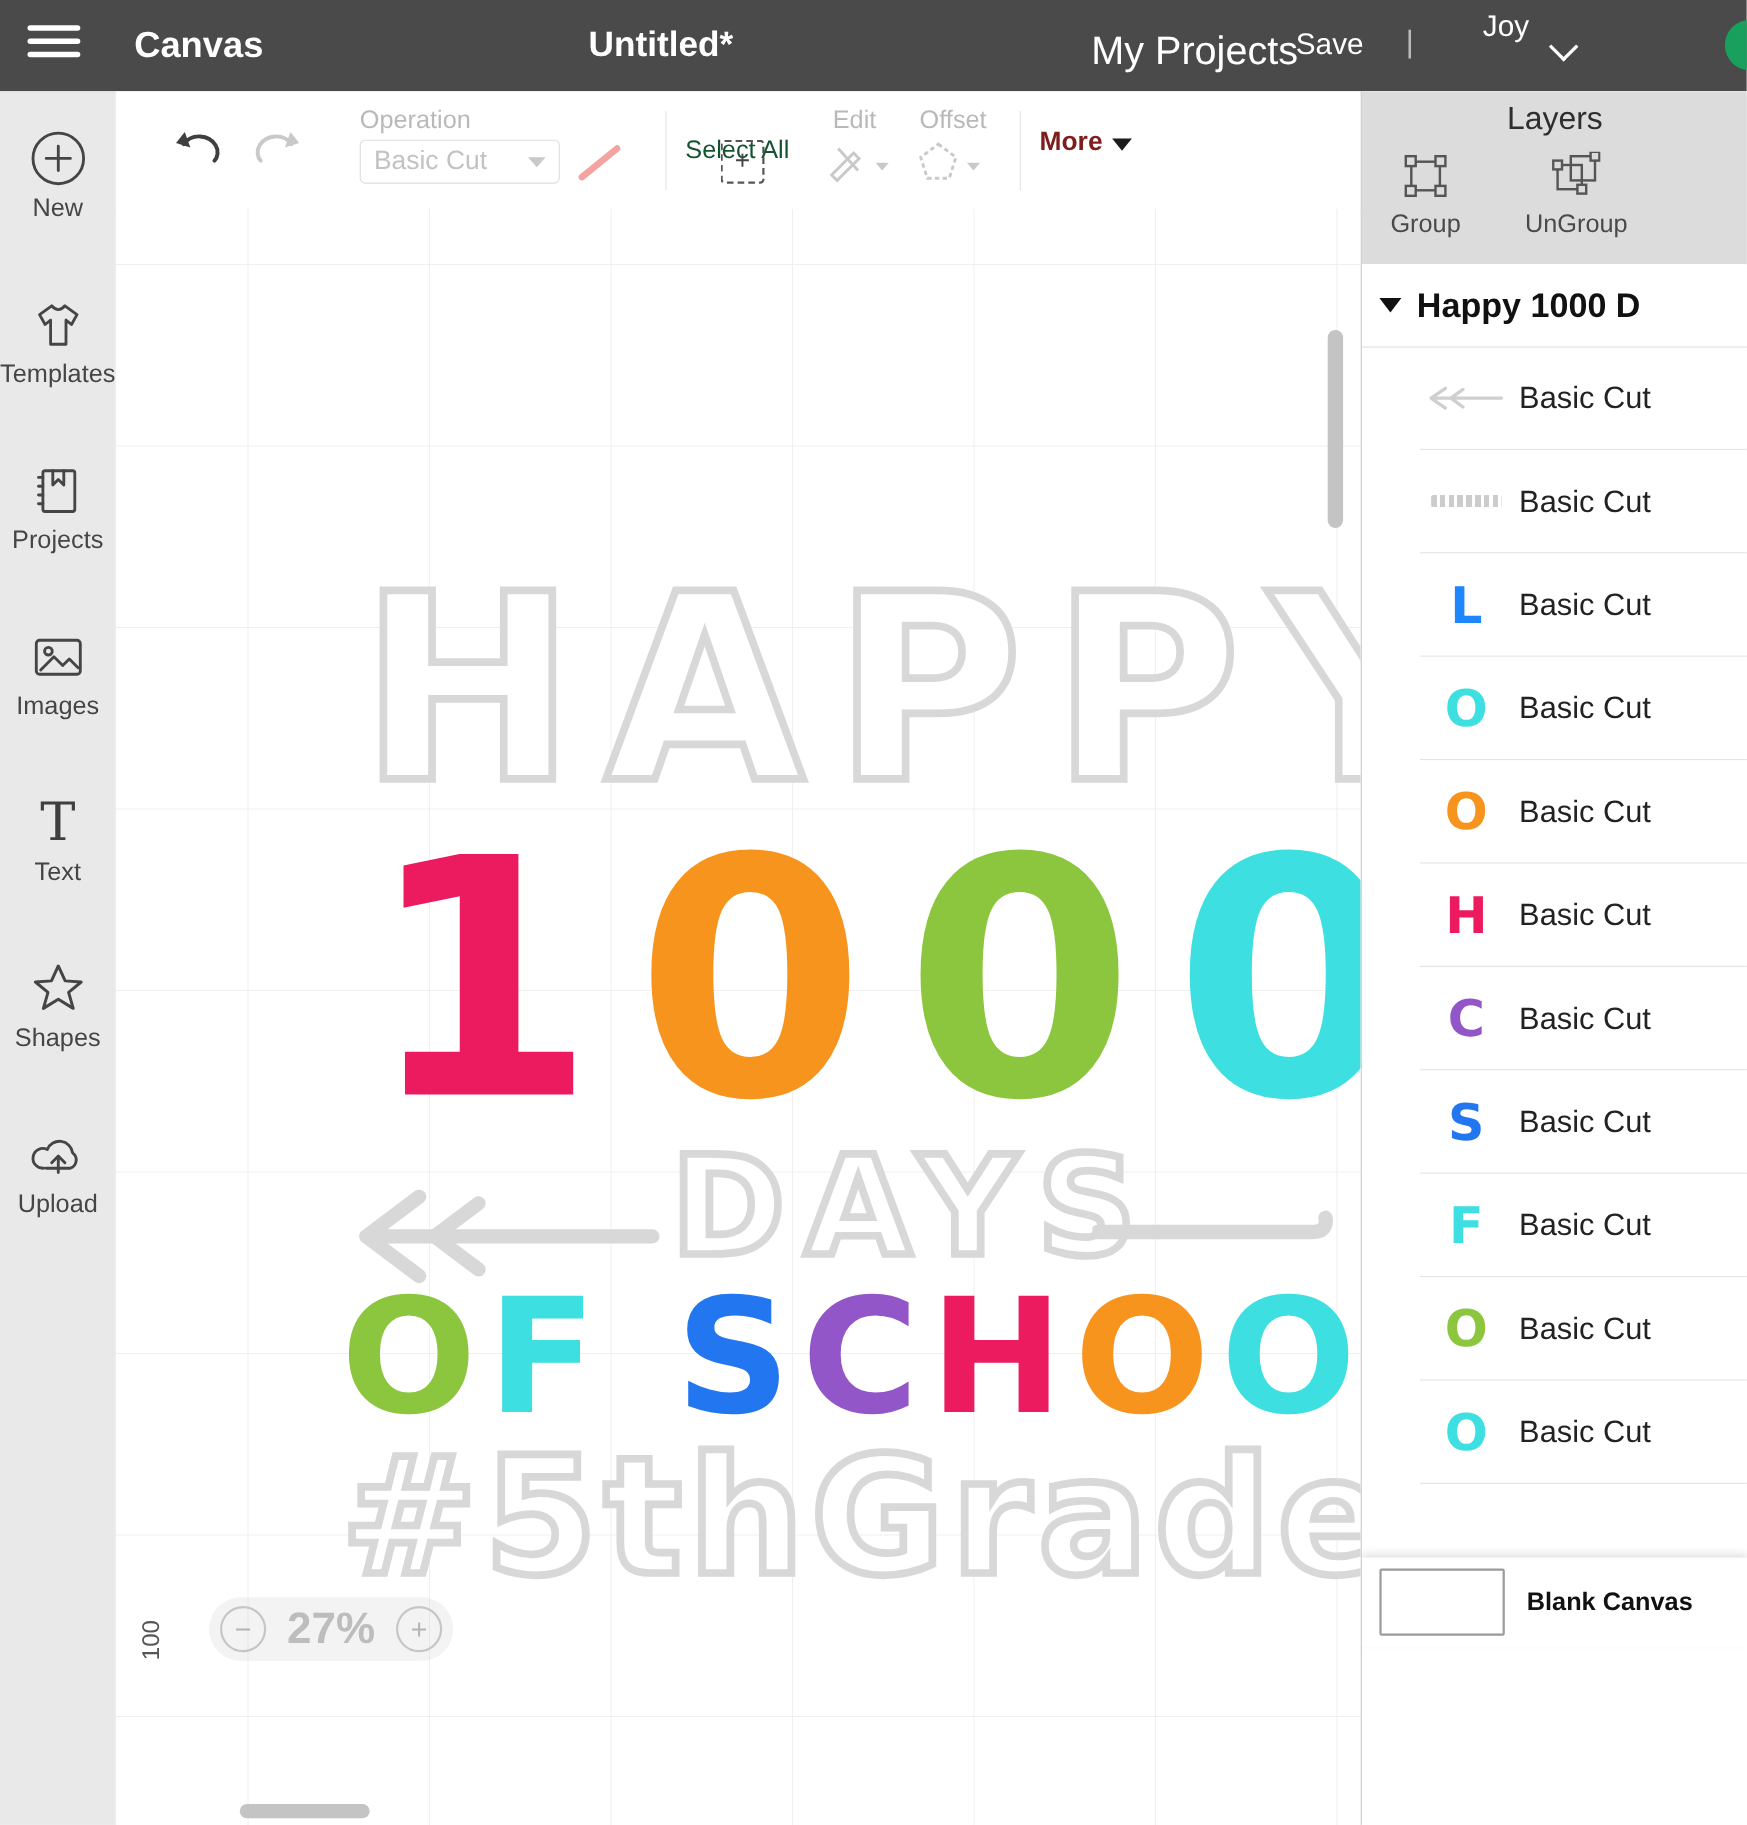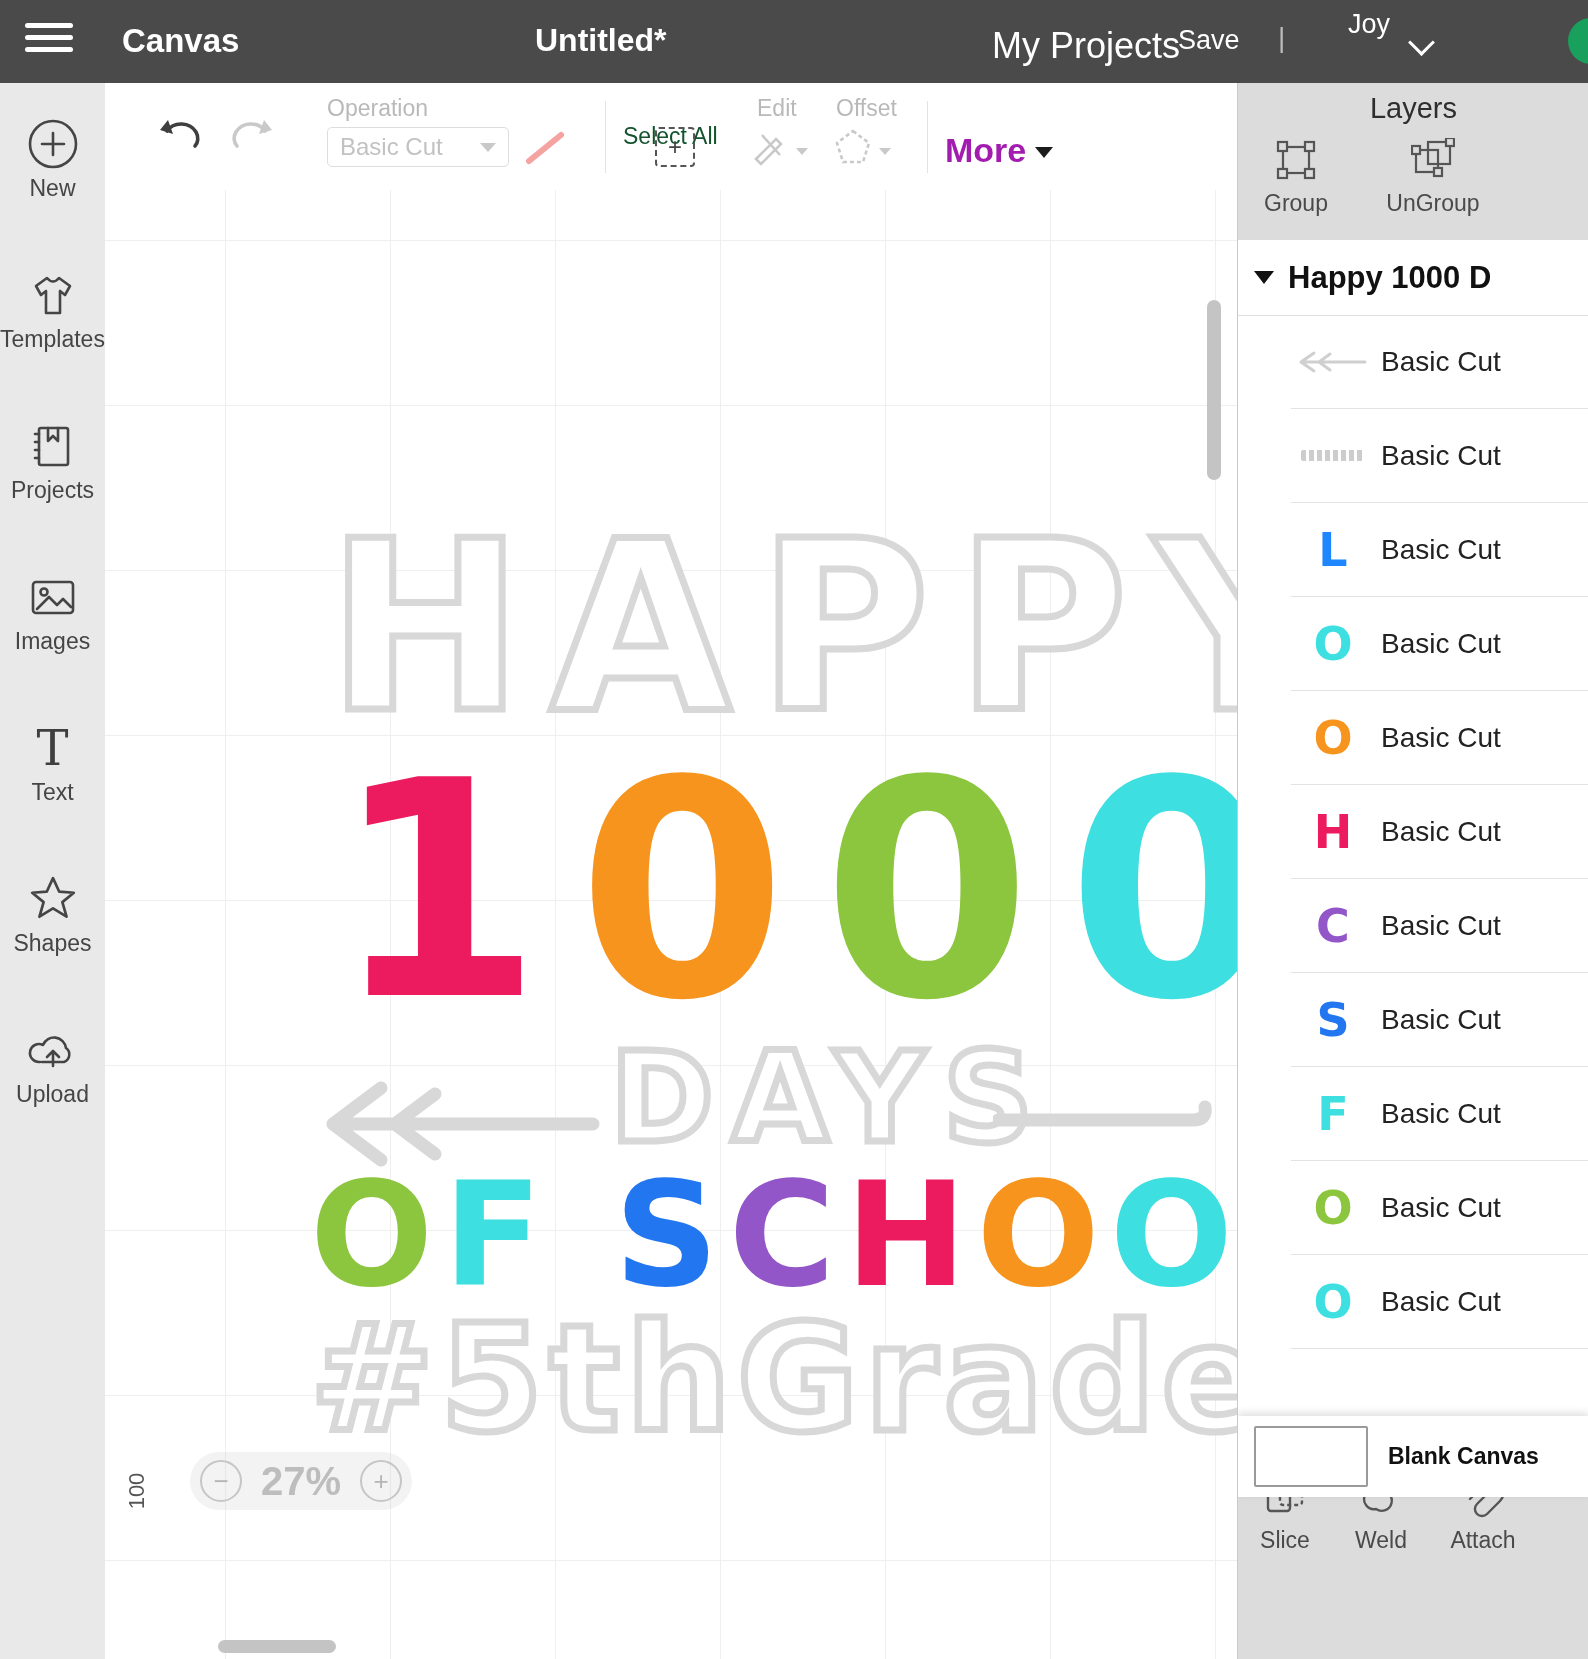--- a/index.html
+++ b/index.html
@@ -36,21 +36,21 @@
   .op-dd{position:absolute;left:222px;top:44px;width:182px;height:40px;border:1px solid #ddd;border-radius:5px;
          display:flex;align-items:center;padding:0 12px;box-sizing:border-box;color:#c2c2c2;font-size:24px;cursor:pointer;}
   .op-dd .caret{margin-left:auto;width:0;height:0;border-left:8px solid transparent;border-right:8px solid transparent;border-top:9px solid #c9c9c9;}
   .swatch{position:absolute;left:420px;top:48px;width:40px;height:34px;border-radius:4px;cursor:pointer;}
   .vdiv{position:absolute;top:18px;width:1px;height:72px;background:#e3e3e3;}
   .selall-icon{position:absolute;left:550px;top:44px;width:36px;height:36px;border:2px dashed #555;border-radius:4px;
                display:flex;align-items:center;justify-content:center;font-size:24px;color:#444;cursor:pointer;}
   .gray-icon{position:absolute;top:44px;display:flex;align-items:flex-end;cursor:pointer;}
   .gray-icon svg{stroke:#c9c9c9;fill:none;stroke-width:2.6;}
   .sm-caret{width:0;height:0;border-left:6px solid transparent;border-right:6px solid transparent;border-top:7px solid #c9c9c9;margin:0 0 12px 6px;}
-  .more-btn{position:absolute;left:840px;top:48px;font-size:34px;font-weight:bold;color:#a21caf;display:flex;align-items:center;cursor:pointer;}
+  .more-btn{position:absolute;left:840px;top:32px;font-size:24px;font-weight:bold;color:#7f1d1d;display:flex;align-items:center;cursor:pointer;}
   .more-btn .caret{width:0;height:0;border-left:9px solid transparent;border-right:9px solid transparent;border-top:11px solid #1c1c1c;margin-left:9px;margin-top:4px;}
 
   
   .canvas{position:absolute;left:105px;top:190px;width:1132px;height:1469px;background:#fff;overflow:hidden;
           background-image:linear-gradient(to right,#efefef 1px,transparent 1px),linear-gradient(to bottom,#efefef 1px,transparent 1px);
           background-size:165px 165px;background-position:120px 50px;}
   .bubble{position:absolute;font-family:"DejaVu Sans",sans-serif;font-weight:bold;color:#fff;
           -webkit-text-stroke:7px #d8d8d8;line-height:1;white-space:nowrap;}
   .solidtxt{position:absolute;font-family:"DejaVu Sans",sans-serif;font-weight:bold;line-height:1;white-space:nowrap;}
   .d-happy{left:222px;top:320px;font-size:235px;letter-spacing:26px;}
@@ -376,36 +376,15 @@
         
         
       </div>
     </div>
 
     <div class="blank-row">
       <span class="blank-thumb"></span>
       <span class="blank-lbl">Blank Canvas</span>
     </div>
 
-    <div class="lp-foot">
-      <div class="foot-btn" style="left:2px;">
-        <svg width="42" height="40" viewBox="0 0 42 40">
-            <rect x="4" y="10" width="22" height="22" rx="3"></rect>
-            <rect x="16" y="4" width="22" height="22" rx="3" stroke-dasharray="4 3"></rect>
-          </svg>
-        <span class="lbl">Slice</span>
-      </div>
-      <div class="foot-btn" style="left:98px;">
-        <svg width="42" height="40" viewBox="0 0 42 40">
-            <path d="M6 26 a10 10 0 0 1 14-14 a10 10 0 1 1-4 18 a10 10 0 0 1-10-4 Z"></path>
-          </svg>
-        <span class="lbl">Weld</span>
-      </div>
-      <div class="foot-btn" style="left:200px;">
-        <svg width="42" height="40" viewBox="0 0 42 40">
-            <path d="M31 9 L15 25 a7 7 0 0 0 10 10 L38 22 a11 11 0 0 0-16-16 L8 20" stroke-linecap="round"></path>
-          </svg>
-        <span class="lbl">Attach</span>
-      </div>
-    </div>
   </aside>
 
 </div>
 
 </body></html>

